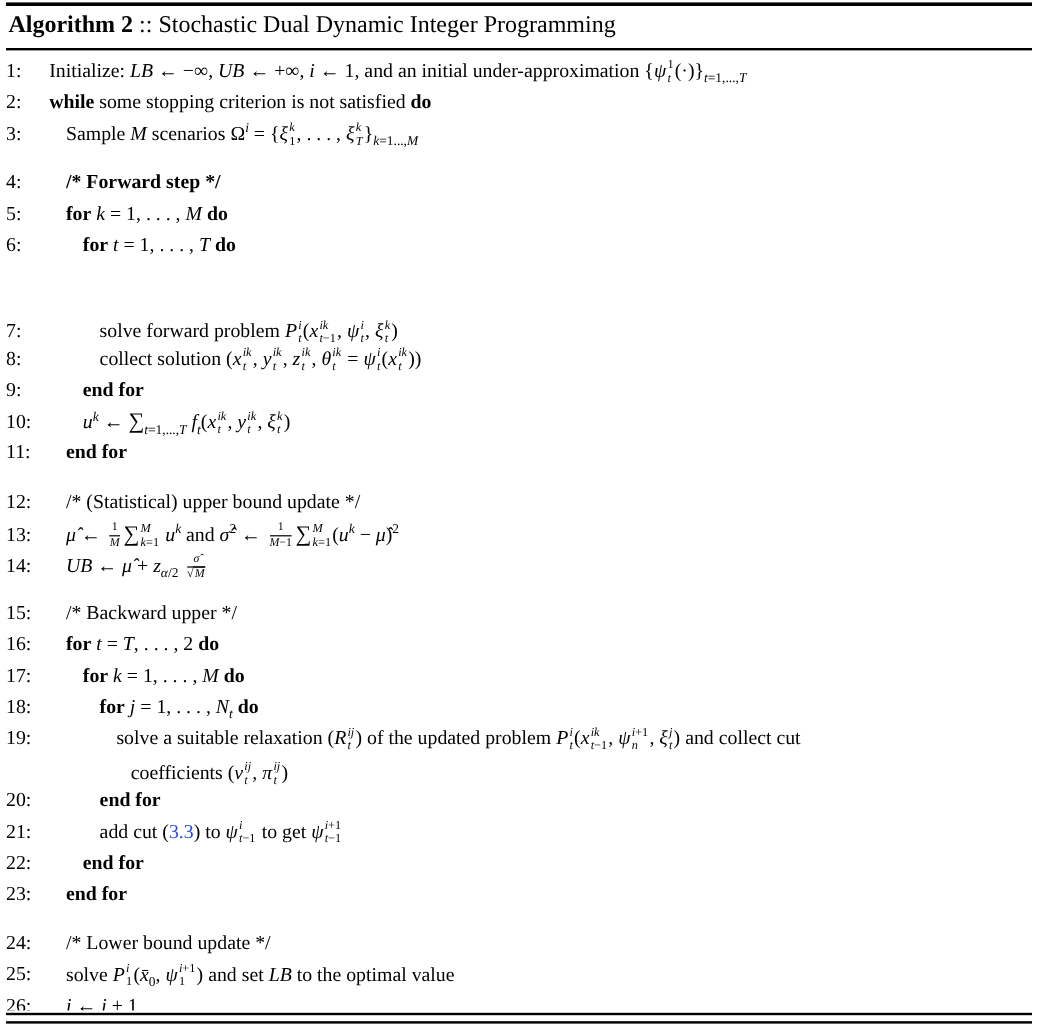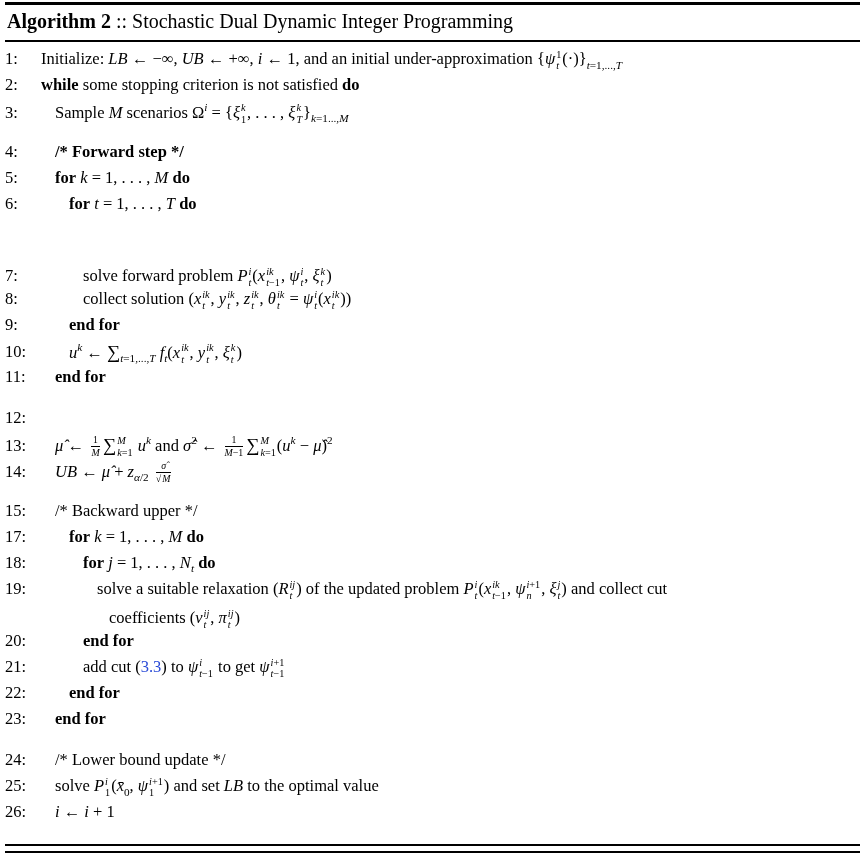--- a/index.html
+++ b/index.html
@@ -155,20 +155,21 @@
       <div class="row">
     <span class="num">11:</span>
     <span class="content" style="padding-left: 14px;"><b>end for</b></span>
   </div>
       <div class="row spacer">
     <span class="num"></span>
     <span class="content" style="padding-left: 0px;"></span>
   </div>
       <div class="row">
     <span class="num">12:</span>
+    <span class="content" style="padding-left: 14px;">/* (Statistical) upper bound update */</span>
   </div>
       <div class="row">
     <span class="num">13:</span>
     <span class="content" style="padding-left: 14px;"><i>μ̂</i> ← <span class="frac">
             <span>1</span>
             <span><i>M</i></span>
           </span><span class="sum">∑</span><span class="ss">
             <span><i>M</i></span>
             <span><i>k</i>=1</span>
           </span> <i>u</i><sup><i>k</i></sup> and <i>σ̂</i><sup>2</sup> ← <span class="frac">
@@ -186,20 +187,24 @@
             <span>√<span class="ol"><i>M</i></span></span>
           </span></span>
   </div>
       <div class="row spacer">
     <span class="num"></span>
     <span class="content" style="padding-left: 0px;"></span>
   </div>
       <div class="row">
     <span class="num">15:</span>
     <span class="content" style="padding-left: 14px;">/* Backward upper */</span>
+  </div>
+      <div class="row">
+    <span class="num">16:</span>
+    <span class="content" style="padding-left: 14px;"><b>for</b> <i>t</i> = <i>T</i>, . . . , 2 <b>do</b></span>
   </div>
       <div class="row">
     <span class="num">17:</span>
     <span class="content" style="padding-left: 28px;"><b>for</b> <i>k</i> = 1, . . . , <i>M</i> <b>do</b></span>
   </div>
       <div class="row">
     <span class="num">18:</span>
     <span class="content" style="padding-left: 42px;"><b>for</b> <i>j</i> = 1, . . . , <i>N</i><sub><i>t</i></sub> <b>do</b></span>
   </div>
       <div class="row">

